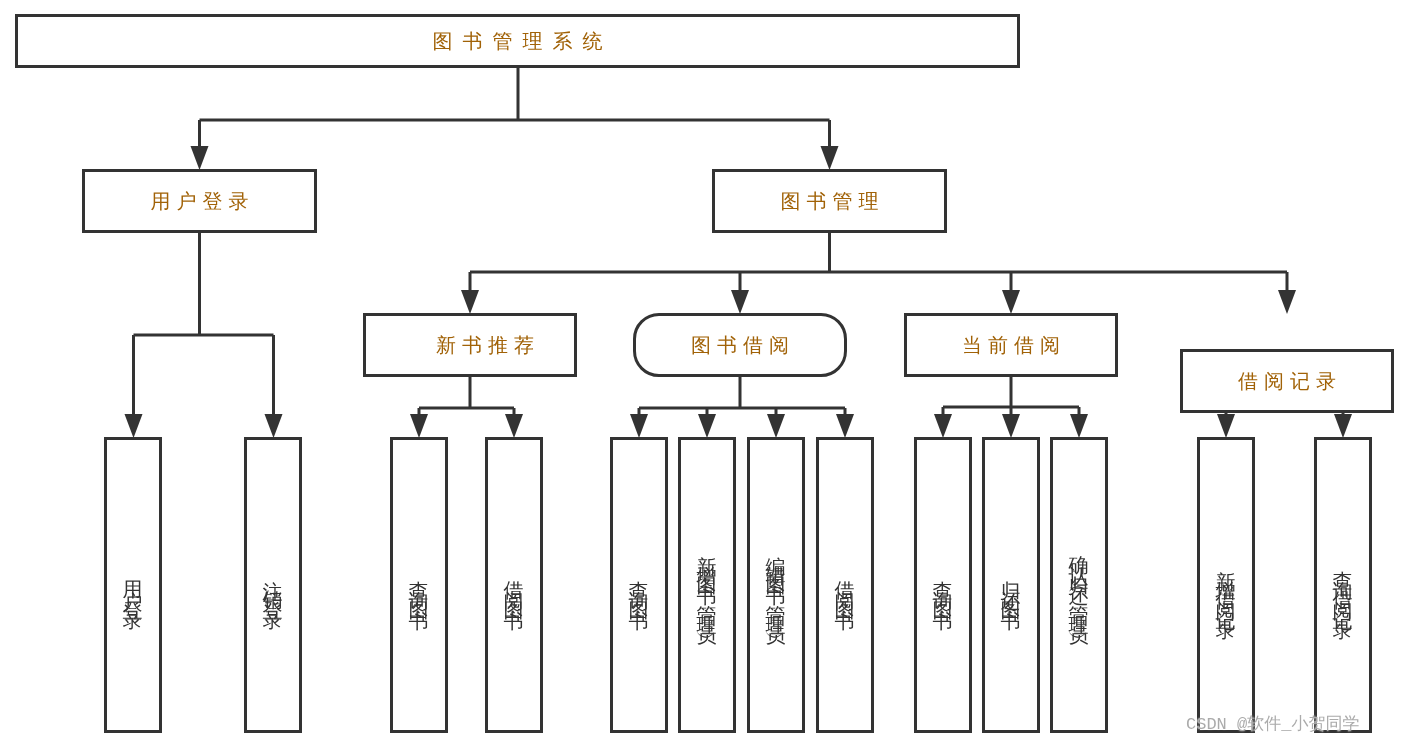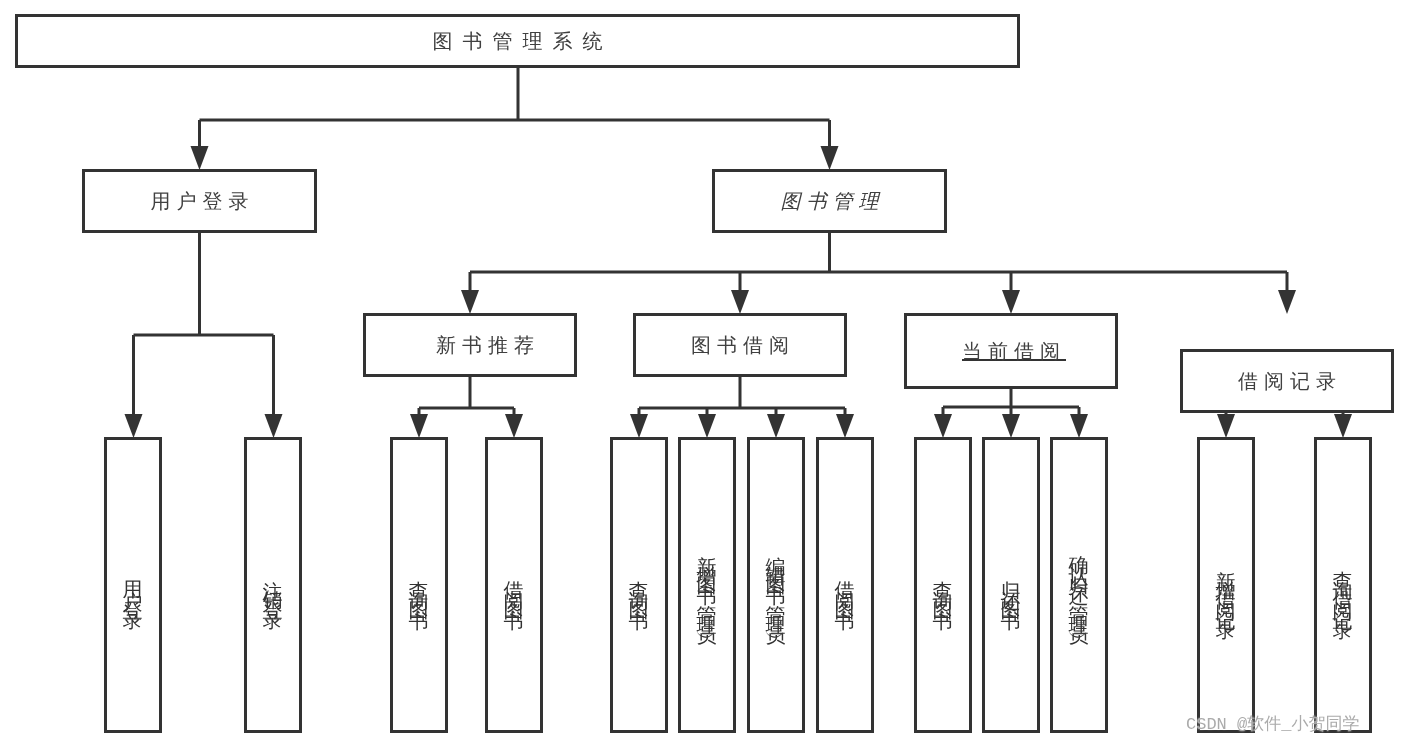--- a/index.html
+++ b/index.html
@@ -5,21 +5,21 @@
   html,body{margin:0;padding:0;background:#ffffff;}
   .canvas{
     position:relative;width:1405px;height:747px;background:#ffffff;overflow:hidden;
     font-family:"Liberation Sans","DejaVu Sans",sans-serif;color:#333333;
   }
   .wires{position:absolute;left:0;top:0;width:1405px;height:747px;}
   .node{
     position:absolute;background:#ffffff;border:3px solid #333333;box-sizing:border-box;
     display:flex;align-items:center;justify-content:center;
   }
-  .hlabel{font-size:20px;letter-spacing:6px;padding-left:6px;white-space:nowrap;color:#404040;}
+  .hlabel{font-size:20px;letter-spacing:6px;padding-left:6px;white-space:nowrap;color:#a16207;}
   .root .hlabel{letter-spacing:10px;padding-left:10px;}
   .vlabel{
     writing-mode:vertical-rl;text-orientation:mixed;
     font-size:20px;letter-spacing:10px;line-height:1;color:#333333;white-space:nowrap;
   }
   .watermark{
     position:absolute;left:1186px;top:712px;font-size:17px;color:#ababab;
     white-space:nowrap;text-shadow:0 0 2px #ffffff;font-family:Liberation Mono, monospace;
   }
 </style>
@@ -68,31 +68,31 @@
     </g>
   </svg>
 
   <div class="node root" style="left:15px;top:14px;width:1005px;height:54px;">
     <span class="hlabel">图书管理系统</span>
   </div>
 
   <div class="node" style="left:82px;top:169px;width:235px;height:64px;">
     <span class="hlabel">用户登录</span>
   </div>
-  <div class="node" style="left:712px;top:169px;width:235px;height:64px;font-style:italic;">
+  <div class="node" style="left:712px;top:169px;width:235px;height:64px;">
     <span class="hlabel">图书管理</span>
   </div>
 
   <div class="node" style="left:363px;top:313px;width:214px;height:64px;padding-left:30px;">
     <span class="hlabel">新书推荐</span>
   </div>
-  <div class="node" style="left:633px;top:313px;width:214px;height:64px;">
+  <div class="node" style="left:633px;top:313px;width:214px;height:64px;border-radius:26px;">
     <span class="hlabel">图书借阅</span>
   </div>
-  <div class="node" style="left:904px;top:313px;width:214px;height:76px;text-decoration:underline;">
+  <div class="node" style="left:904px;top:313px;width:214px;height:64px;">
     <span class="hlabel">当前借阅</span>
   </div>
   <div class="node" style="left:1180px;top:313px;width:214px;height:64px;margin-top:36px;">
     <span class="hlabel">借阅记录</span>
   </div>
 
   <div class="node" style="left:104px;top:437px;width:58px;height:296px;">
     <span class="vlabel">用户登录</span>
   </div>
   <div class="node" style="left:244px;top:437px;width:58px;height:296px;">

